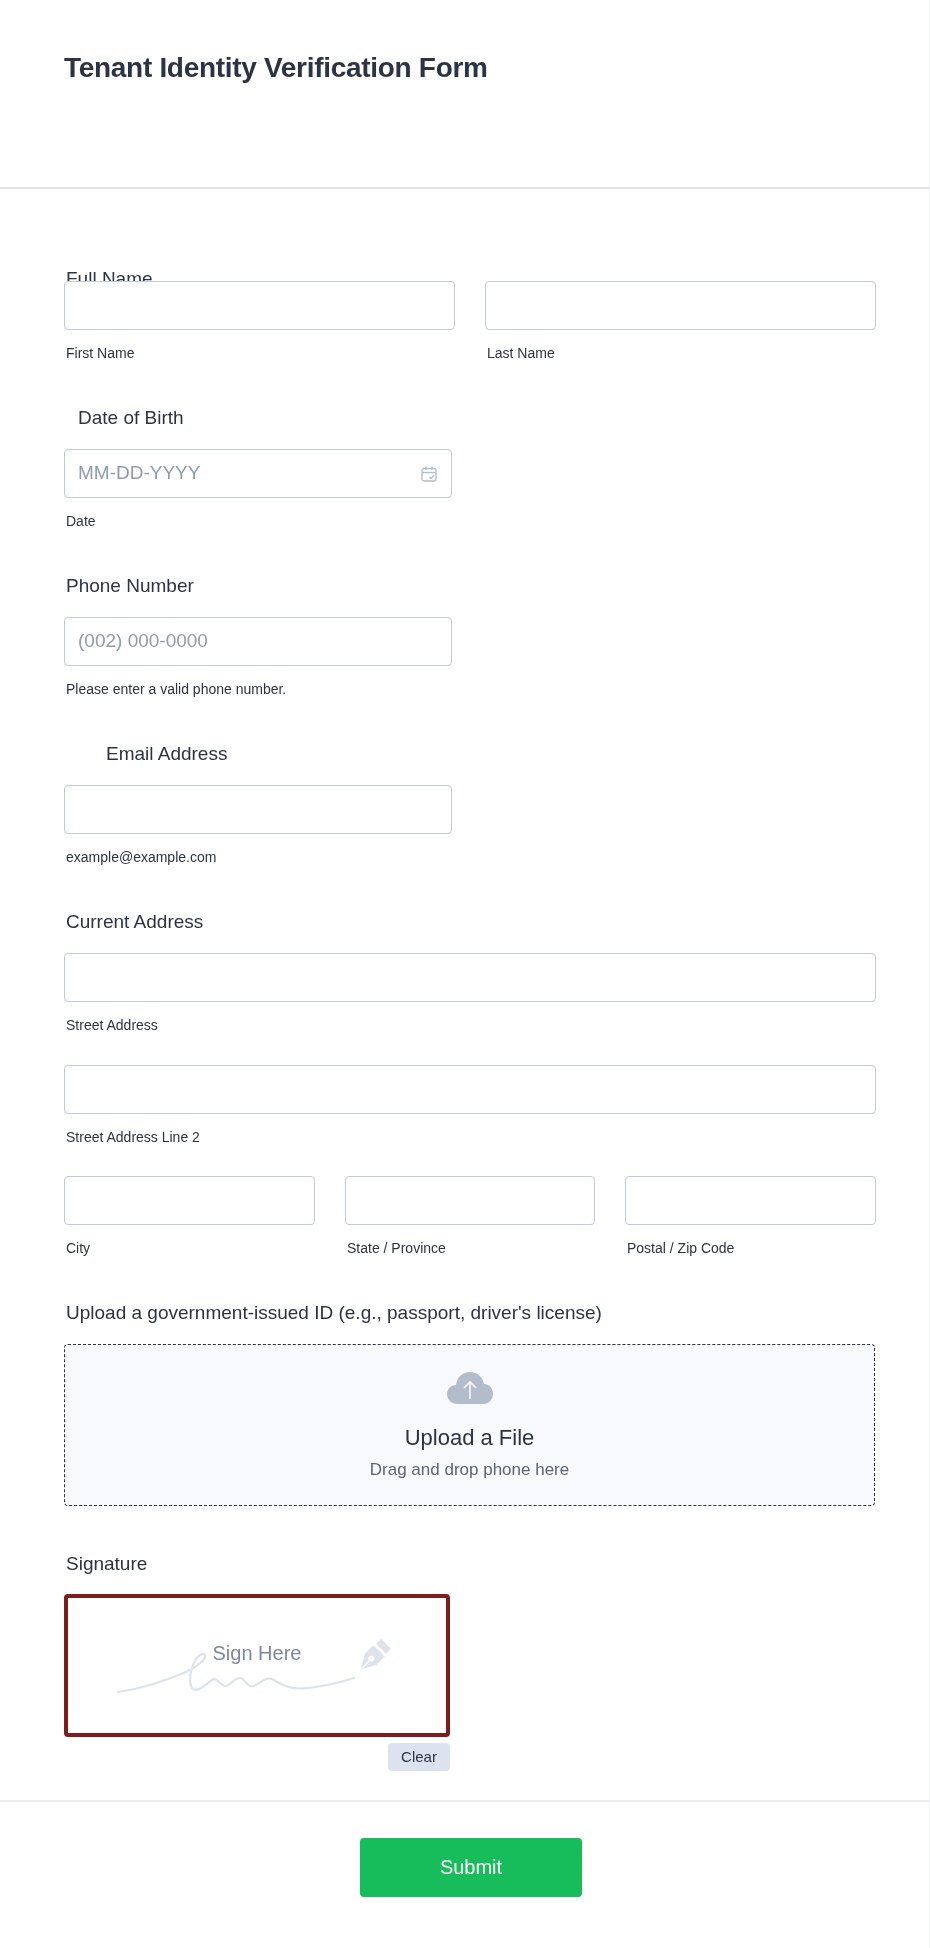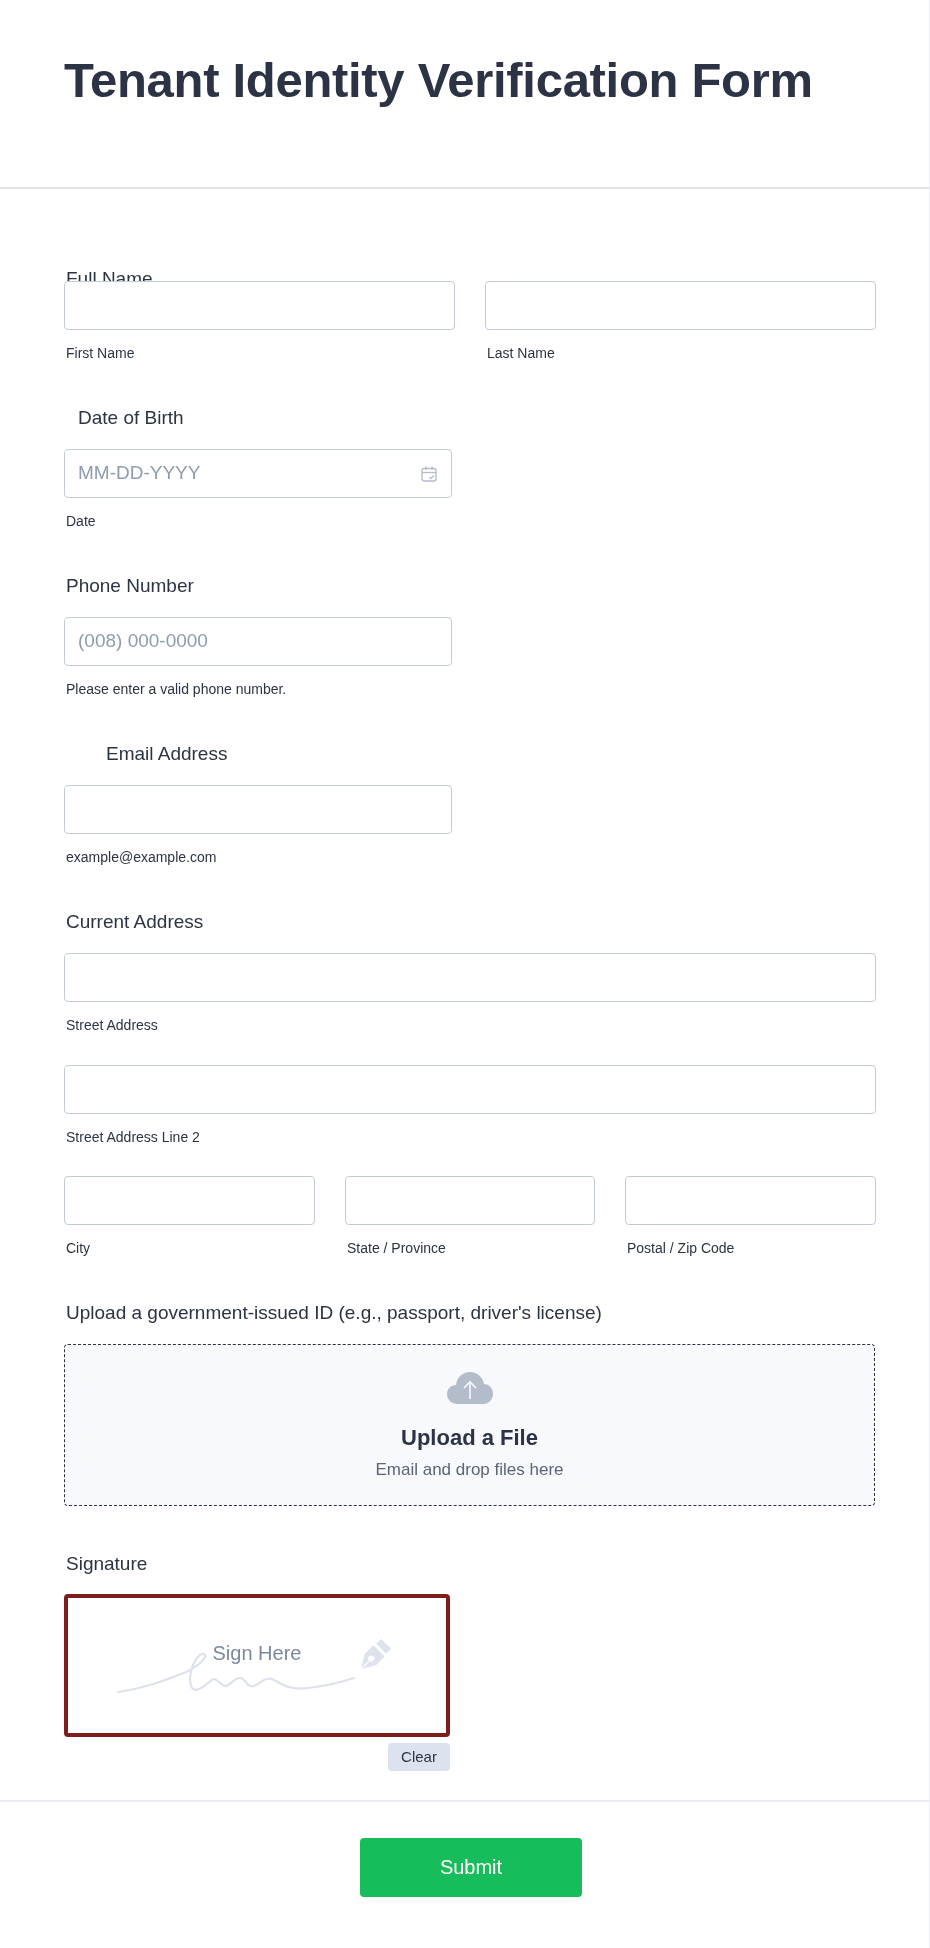--- a/index.html
+++ b/index.html
@@ -1,33 +1,33 @@
 <!DOCTYPE html>
 <html><head>
   <meta charset="utf-8">
   <style>
     * { box-sizing: border-box; margin: 0; padding: 0; }
     html, body { width: 930px; height: 1948px; background: #ffffff; overflow: hidden; }
     body { font-family: "Liberation Sans", "DejaVu Sans", sans-serif; color: #2c3345; position: relative; }
     .page { position: absolute; left: 0; top: 0; width: 930px; height: 1948px; border-right: 1px solid #eef0f5; }
 
     .header { position: absolute; left: 0; top: 0; width: 930px; height: 189px; border-bottom: 2px solid #e3e5ec; }
-    .title { position: absolute; left: 64px; top: 52px; font-size: 49px; font-weight: bold; color: #2c3345; letter-spacing: -0.3px; white-space: nowrap; }
+    .title { position: absolute; left: 64px; top: 52px; font-size: 28px; font-weight: bold; color: #2c3345; letter-spacing: -0.3px; white-space: nowrap; }
     .subtitle { position: absolute; left: 64px; top: 110px; font-size: 19px; color: #2c3345; white-space: nowrap; }
 
     .label { position: absolute; left: 66px; font-size: 19px; color: #2c3345; white-space: nowrap; }
     .sublabel { position: absolute; font-size: 14px; color: #2c3345; white-space: nowrap; }
 
     .input { position: absolute; height: 49px; border: 1px solid #c3cad8; border-radius: 4px; background: #ffffff; }
     .input .ph { position: absolute; left: 13px; top: 12px; font-size: 19px; color: #8e9bb0; white-space: nowrap; }
     .cal-icon { position: absolute; right: 13px; top: 15px; width: 18px; height: 18px; }
 
     .upload { position: absolute; left: 64px; top: 1344px; width: 811px; height: 162px; border: 1px dashed #2c3345; border-radius: 4px; background: #f8f9fd; }
     .cloud-icon { position: absolute; left: 381px; top: 26px; width: 48px; height: 34px; }
-    .upload-title { position: absolute; left: 0; width: 100%; top: 80px; text-align: center; font-size: 22px; font-weight: bold; color: #2c3345; }
+    .upload-title { position: absolute; left: 0; width: 100%; top: 80px; text-align: center; font-size: 22px; font-weight: normal; color: #2c3345; }
     .upload-sub { position: absolute; left: 0; width: 100%; top: 115px; text-align: center; font-size: 17px; color: #5b6478; }
 
     .sig { position: absolute; left: 64px; top: 1594px; width: 386px; height: 143px; border: 4px solid #7f1d1d; border-radius: 4px; background: #ffffff; }
     .sig-art { position: absolute; left: 48px; top: 38px; width: 290px; height: 72px; }
     .sig-text { position: absolute; left: 0; width: 100%; top: 44px; text-align: center; font-size: 20px; color: #7d889e; }
     .clear-btn { position: absolute; left: 388px; top: 1743px; width: 62px; height: 28px; background: #dde3ee; border-radius: 4px; font-size: 15px; color: #2c3345; text-align: center; line-height: 28px; }
 
     .footer-line { position: absolute; left: 0; top: 1800px; width: 930px; height: 2px; background: #e9ecf2; }
     .submit { position: absolute; left: 360px; top: 1838px; width: 222px; height: 59px; background: #18bd5b; border-radius: 4px; color: #ffffff; font-size: 20px; text-align: center; line-height: 59px; }
   </style>
@@ -54,21 +54,21 @@
       <line x1="2" y1="7.5" x2="16" y2="7.5"></line>
       <line x1="6" y1="1.5" x2="6" y2="5"></line>
       <line x1="12" y1="1.5" x2="12" y2="5"></line>
       <polyline points="9.5,12 11,13.5 14,10.5" stroke="#b3bccb"></polyline>
     </svg>
   </div>
   <div class="sublabel" style="left:66px; top:513px;">Date</div>
 
   <div class="label" style="top:575px;">Phone Number</div>
   <div class="input" style="left:64px; top:617px; width:388px;">
-    <span class="ph">(008) 000-0000</span>
+    <span class="ph">(002) 000-0000</span>
   </div>
   <div class="sublabel" style="left:66px; top:681px;">Please enter a valid phone number.</div>
 
   <div class="label" style="top:743px;margin-left:40px;">Email Address</div>
   <div class="input" style="left:64px; top:785px; width:388px;"></div>
   <div class="sublabel" style="left:66px; top:849px;">example@example.com</div>
 
   <div class="label" style="top:911px;">Current Address</div>
   <div class="input" style="left:64px; top:953px; width:812px;"></div>
   <div class="sublabel" style="left:66px; top:1017px;">Street Address</div>
@@ -84,21 +84,21 @@
   <div class="sublabel" style="left:627px; top:1240px;">Postal / Zip Code</div>
 
   <div class="label" style="top:1302px;">Upload a government-issued ID (e.g., passport, driver's license)</div>
   <div class="upload">
     <svg class="cloud-icon" viewBox="0 0 48 34">
       <path d="M12 33 C5 33 1 28 1 23 C1 18 5 14 10 14 C11 6 17 1 24 1 C31 1 37 6 38 13 C43 13 47 17 47 23 C47 28 43 33 37 33 Z" fill="#b3bccb"></path>
       <line x1="24" y1="28" x2="24" y2="11" stroke="#f8f9fd" stroke-width="1.6"></line>
       <polyline points="18,17 24,11 30,17" fill="none" stroke="#f8f9fd" stroke-width="1.6"></polyline>
     </svg>
     <div class="upload-title">Upload a File</div>
-    <div class="upload-sub">Email and drop files here</div>
+    <div class="upload-sub">Drag and drop phone here</div>
   </div>
 
   <div class="label" style="top:1553px;">Signature</div>
   <div class="sig">
     <svg class="sig-art" viewBox="0 0 290 72" fill="none">
       <path d="M2 56 C30 52 50 44 70 36 C86 28 92 20 88 18 C80 16 70 40 76 52 C80 58 90 48 96 44 C100 40 104 50 110 50 C116 48 118 42 124 42 C130 42 130 52 138 50 C146 46 150 40 158 44 C168 50 176 54 192 52 C210 50 226 46 238 42" stroke="#dde2ec" stroke-width="2.2" stroke-linecap="round"></path>
     </svg>
     <svg style="position:absolute; left:282px; top:38px; width:44px; height:44px;" viewBox="0 0 44 44">
       <g transform="rotate(45 22 22)">
         <rect x="15" y="2" width="14" height="7" fill="#dde2ec"></rect>

